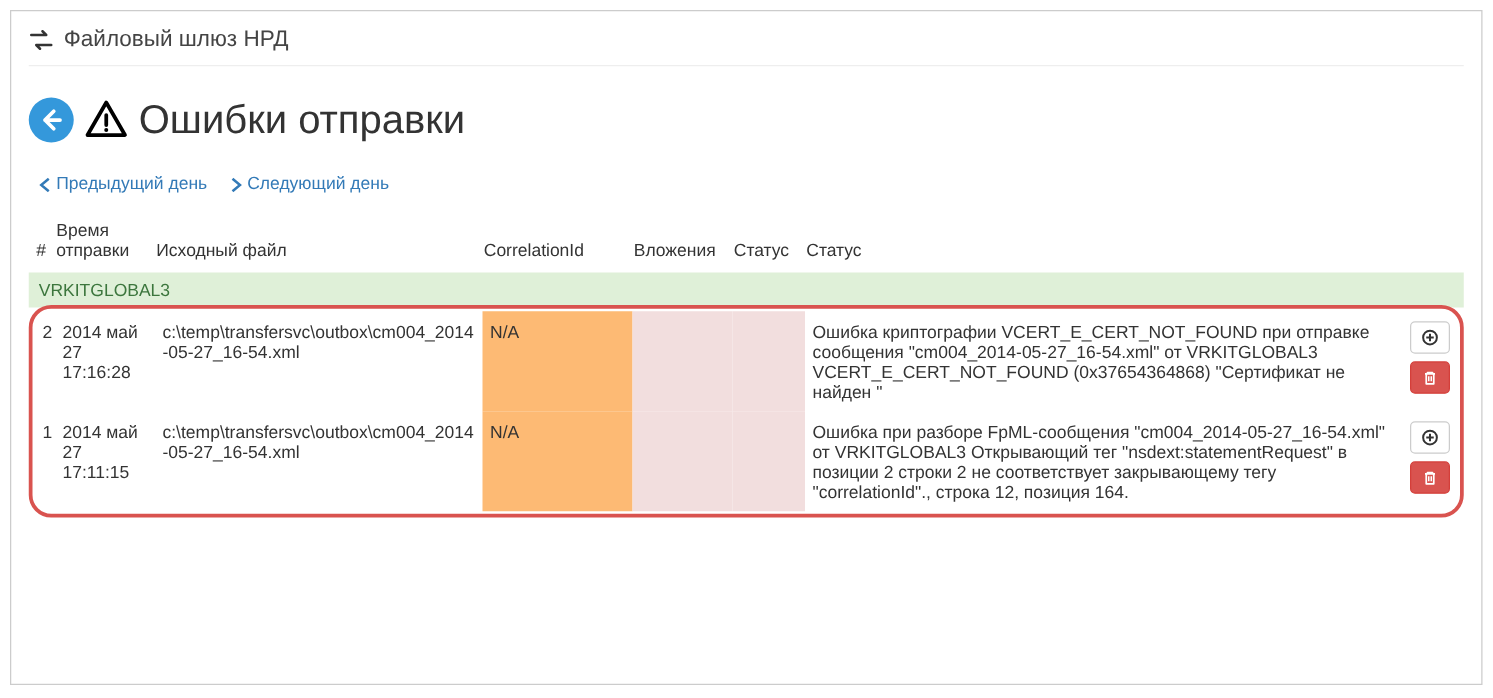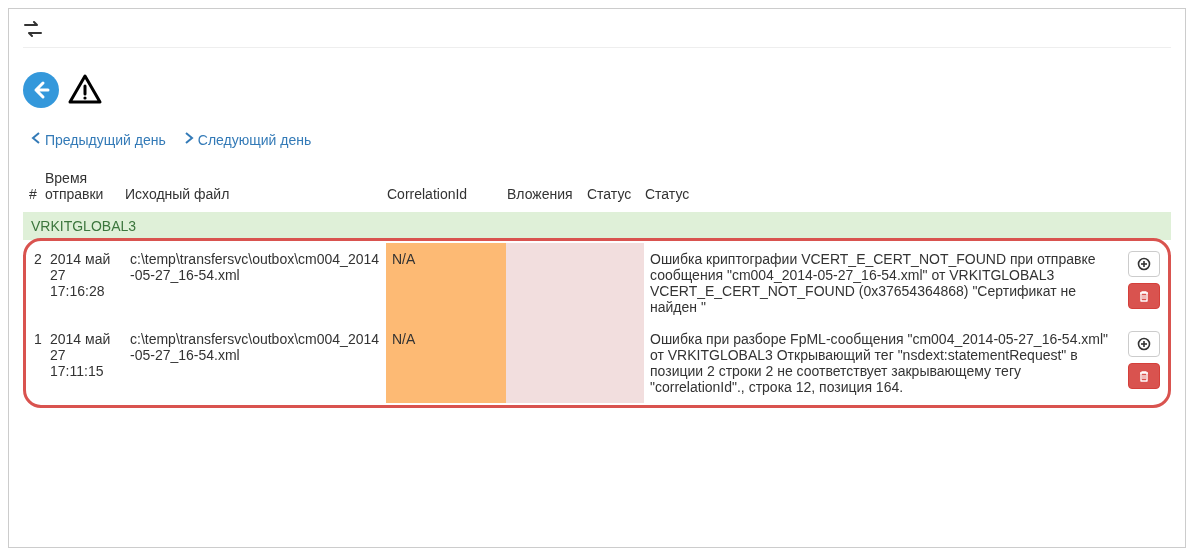--- a/index.html
+++ b/index.html
@@ -56,21 +56,21 @@
   .date-nav {
     display: flex;
     align-items: center;
     gap: 18px;
     margin: 0 0 16px 8px;
   }
   .nav-link {
     color: #337ab7;
     cursor: pointer;
     display: flex;
-    align-items: flex-start;
+    align-items: flex-end;
     gap: 4px;
     font-size: 14px;
   }
   .nav-link svg { fill:#337ab7; }
   .date-btn {
     background: #337ab7;
     color: #fff;
     border-radius: 4px;
     padding: 8px 14px;
     font-size: 14px;
@@ -146,37 +146,39 @@
 <body>
 
 <div class="frame">
 
   <div class="app-title">
     <span class="app-title-icon">
       <svg width="20" height="16" viewBox="0 0 20 16">
           <path d="M2 4 h12 l-3 -3 M18 12 h-12 l3 3" stroke="#333" stroke-width="2" fill="none" stroke-linecap="round" stroke-linejoin="round"></path>
         </svg>
     </span>
+    <span>Файловый шлюз НРД</span>
   </div>
 
   <hr class="divider">
 
   <div class="page-header">
     <div class="back-circle">
       <svg width="20" height="20" viewBox="0 0 20 20">
           <path d="M12 3 L5 10 L12 17 M5 10 H17" stroke="#fff" stroke-width="3" fill="none" stroke-linecap="round" stroke-linejoin="round"></path>
         </svg>
     </div>
     <span class="warn-icon">
       <svg width="36" height="36" viewBox="0 0 36 36">
           <path d="M18 4 L33 30 H3 Z" fill="none" stroke="#000" stroke-width="3" stroke-linejoin="round"></path>
           <line x1="18" y1="14" x2="18" y2="22" stroke="#000" stroke-width="3" stroke-linecap="round"></line>
           <circle cx="18" cy="26" r="1.6" fill="#000"></circle>
         </svg>
     </span>
+    <h1 class="page-title">Ошибки отправки</h1>
   </div>
 
   <div class="date-nav">
     <div class="nav-link">
       <svg width="10" height="12" viewBox="0 0 10 12">
           <path d="M8 1 L2 6 L8 11" stroke="#337ab7" stroke-width="2" fill="none"></path>
         </svg>
       <span>Предыдущий день</span>
     </div>
     <div class="nav-link">

